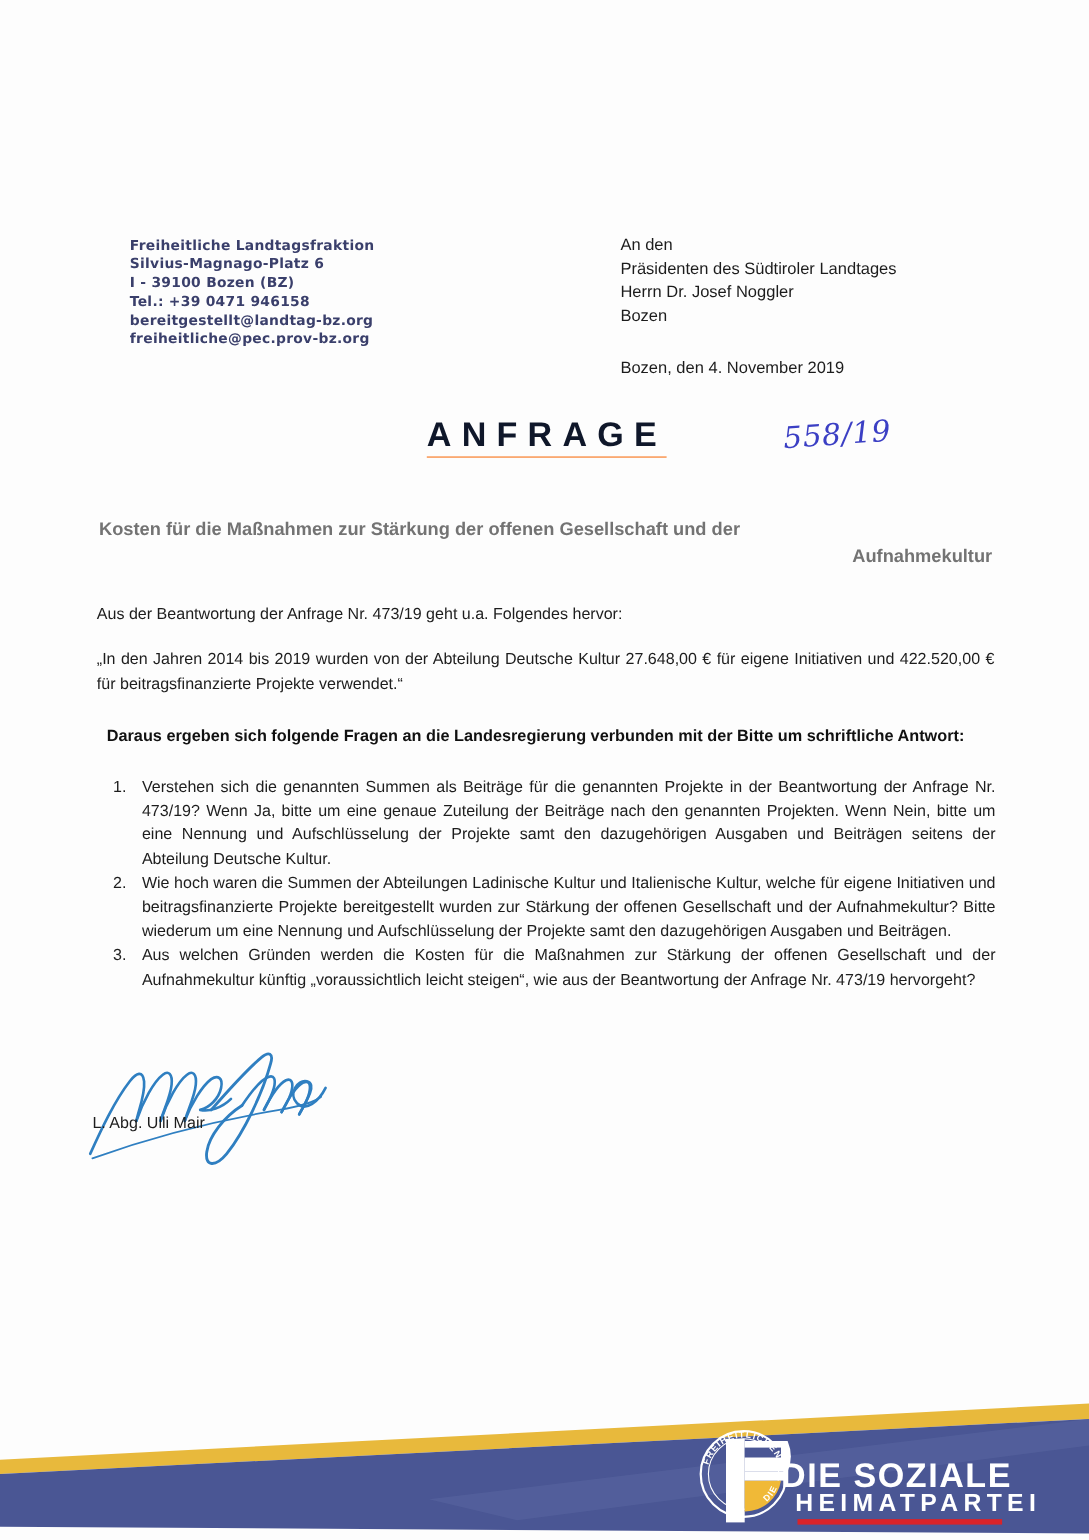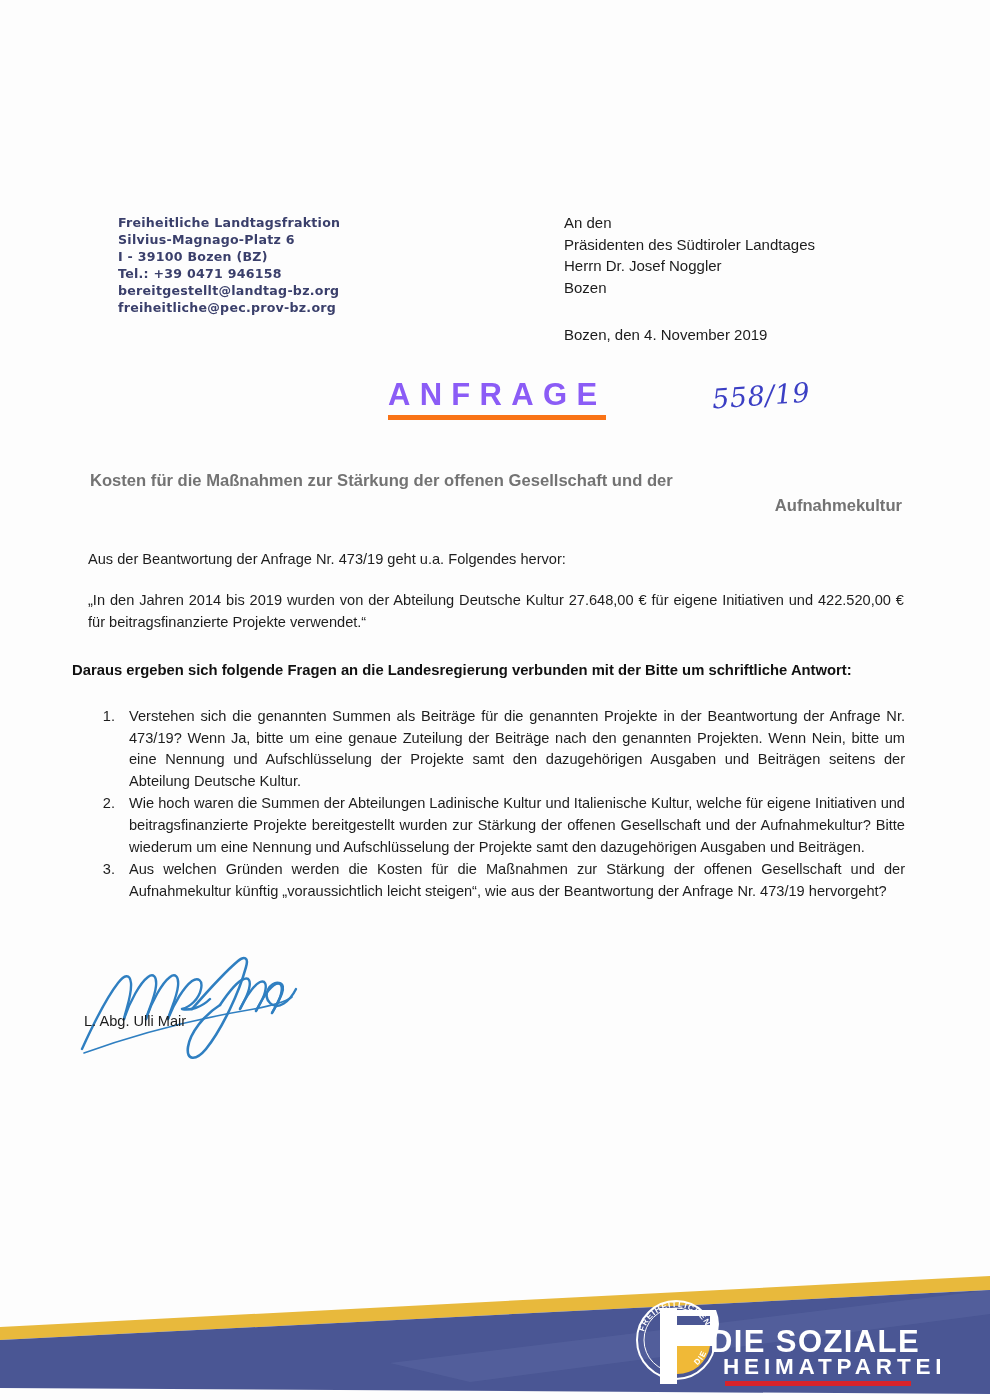--- a/index.html
+++ b/index.html
@@ -57,22 +57,22 @@
     width: 990px;
     height: 44px;
   }
   .doc-title {
     position: absolute;
     left: 388px;
     top: 0;
     font-size: 31px;
     font-weight: bold;
     letter-spacing: 0.30em;
-    color: #8b5cf6;
-    border-bottom: 5px solid #f97316;
+    color: #0f172a;
+    border-bottom: 1px solid #f97316;
     padding-bottom: 3px;
     line-height: 34px;
   }
   .ref-number {
     position: absolute;
     left: 712px;
     top: 2px;
     font-family: "DejaVu Serif", serif;
     font-size: 27px;
     font-style: italic;
@@ -106,21 +106,21 @@
     color: #1d1d1d;
   }
   .intro .quote {
     margin-top: 18px;
     text-align: justify;
   }
 
   
   .leadin {
     position: absolute;
-    left: 72px;
+    left: 97px;
     top: 660px;
     width: 816px;
     font-size: 14.8px;
     font-weight: bold;
     line-height: 21px;
     color: #111;
   }
 
   
   .questions {

